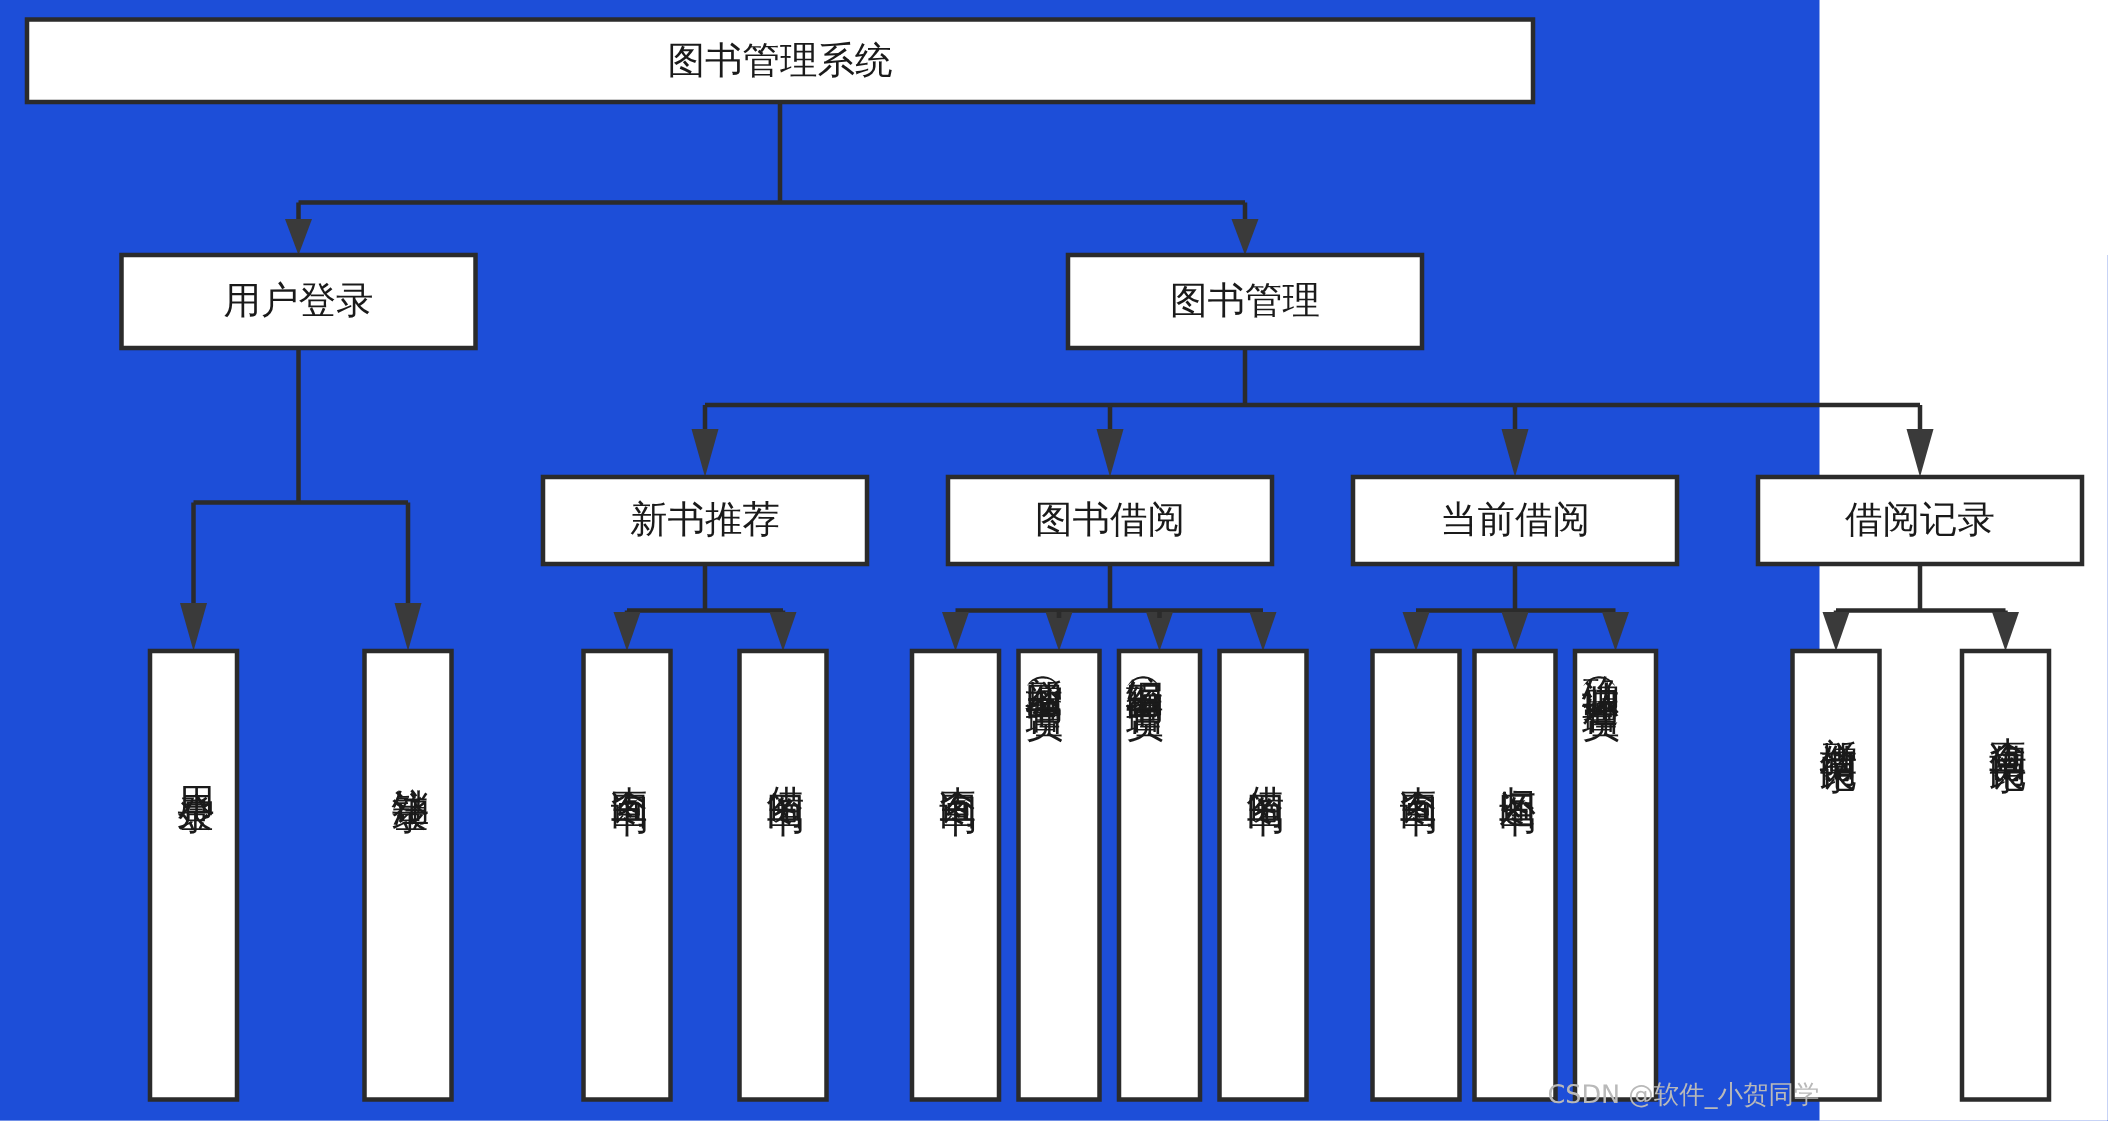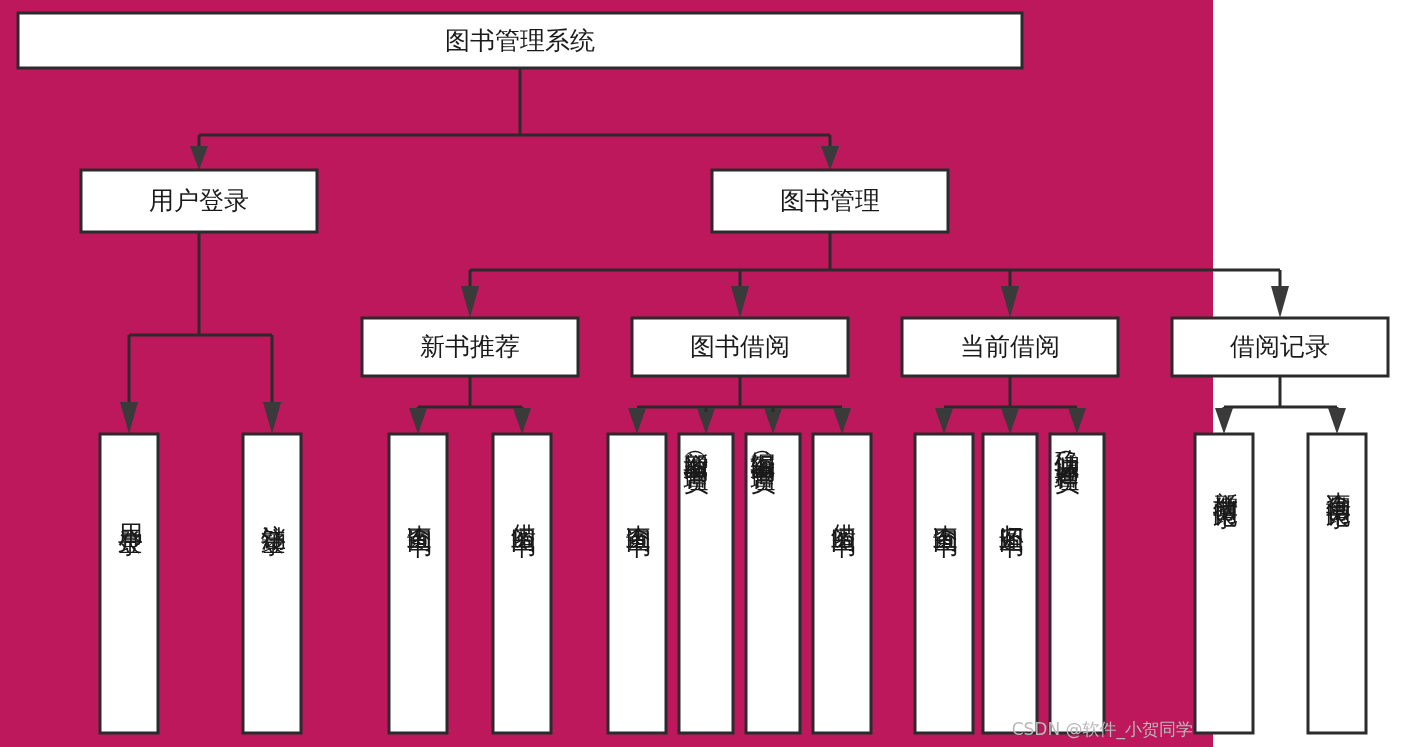--- a/index.html
+++ b/index.html
@@ -10,21 +10,21 @@
   body {
     width: 1405px;
     height: 747px;
     font-family: "DejaVu Sans", "Liberation Sans", sans-serif;
     overflow: hidden;
   }
   #diagram-root {
     position: relative;
     width: 1213px;
     height: 747px;
-    background: #be185d;
+    background: #1d4ed8;
   }
   svg.diagram-canvas {
     position: absolute;
     top: 0;
     left: 0;
     width: 1405px;
     height: 747px;
     display: block;
   }
   .node-box {
@@ -55,21 +55,21 @@
     font-size: 25px;
   }
   .label-v {
     font-size: 25px;
     writing-mode: vertical-rl;
     text-orientation: upright;
     letter-spacing: 3px;
   }
   .watermark-text {
     position: absolute;
-    right: 20px;
+    right: 0;
     bottom: 6px;
     font-family: "DejaVu Sans", "Liberation Sans", sans-serif;
     font-size: 17px;
     color: #b9b9b9;
     white-space: nowrap;
     pointer-events: none;
   }
 </style>
 </head>
 <body>

